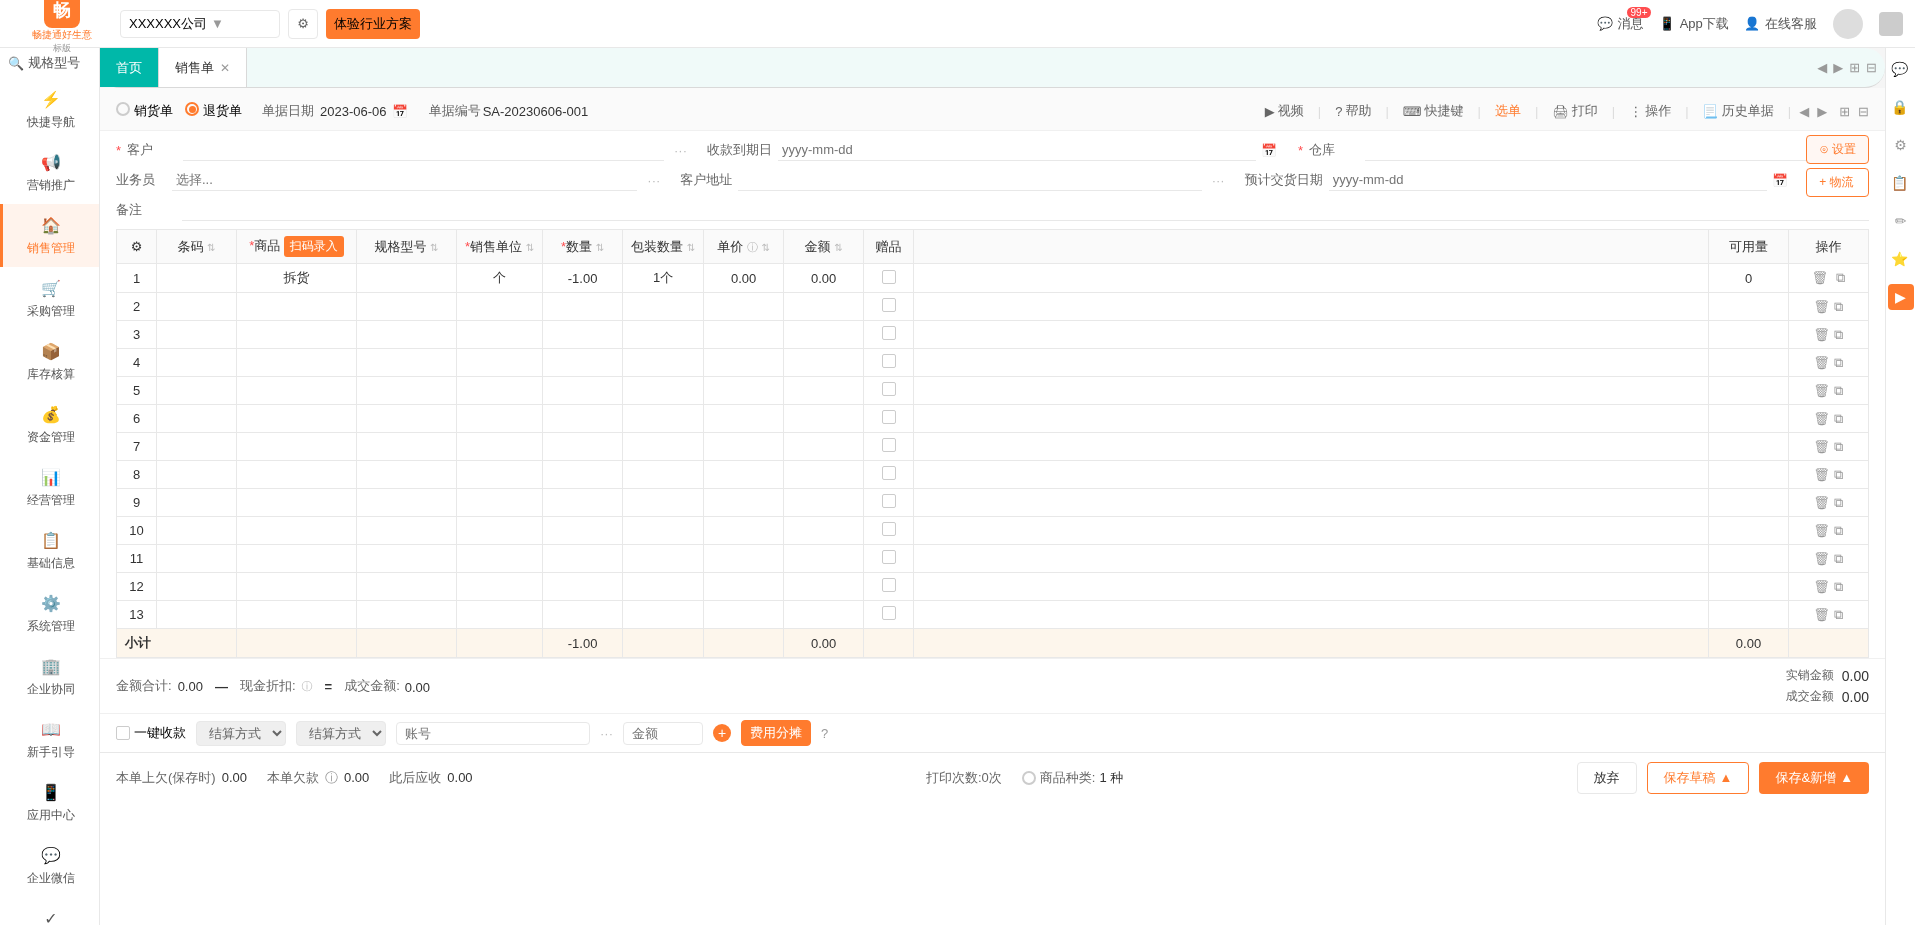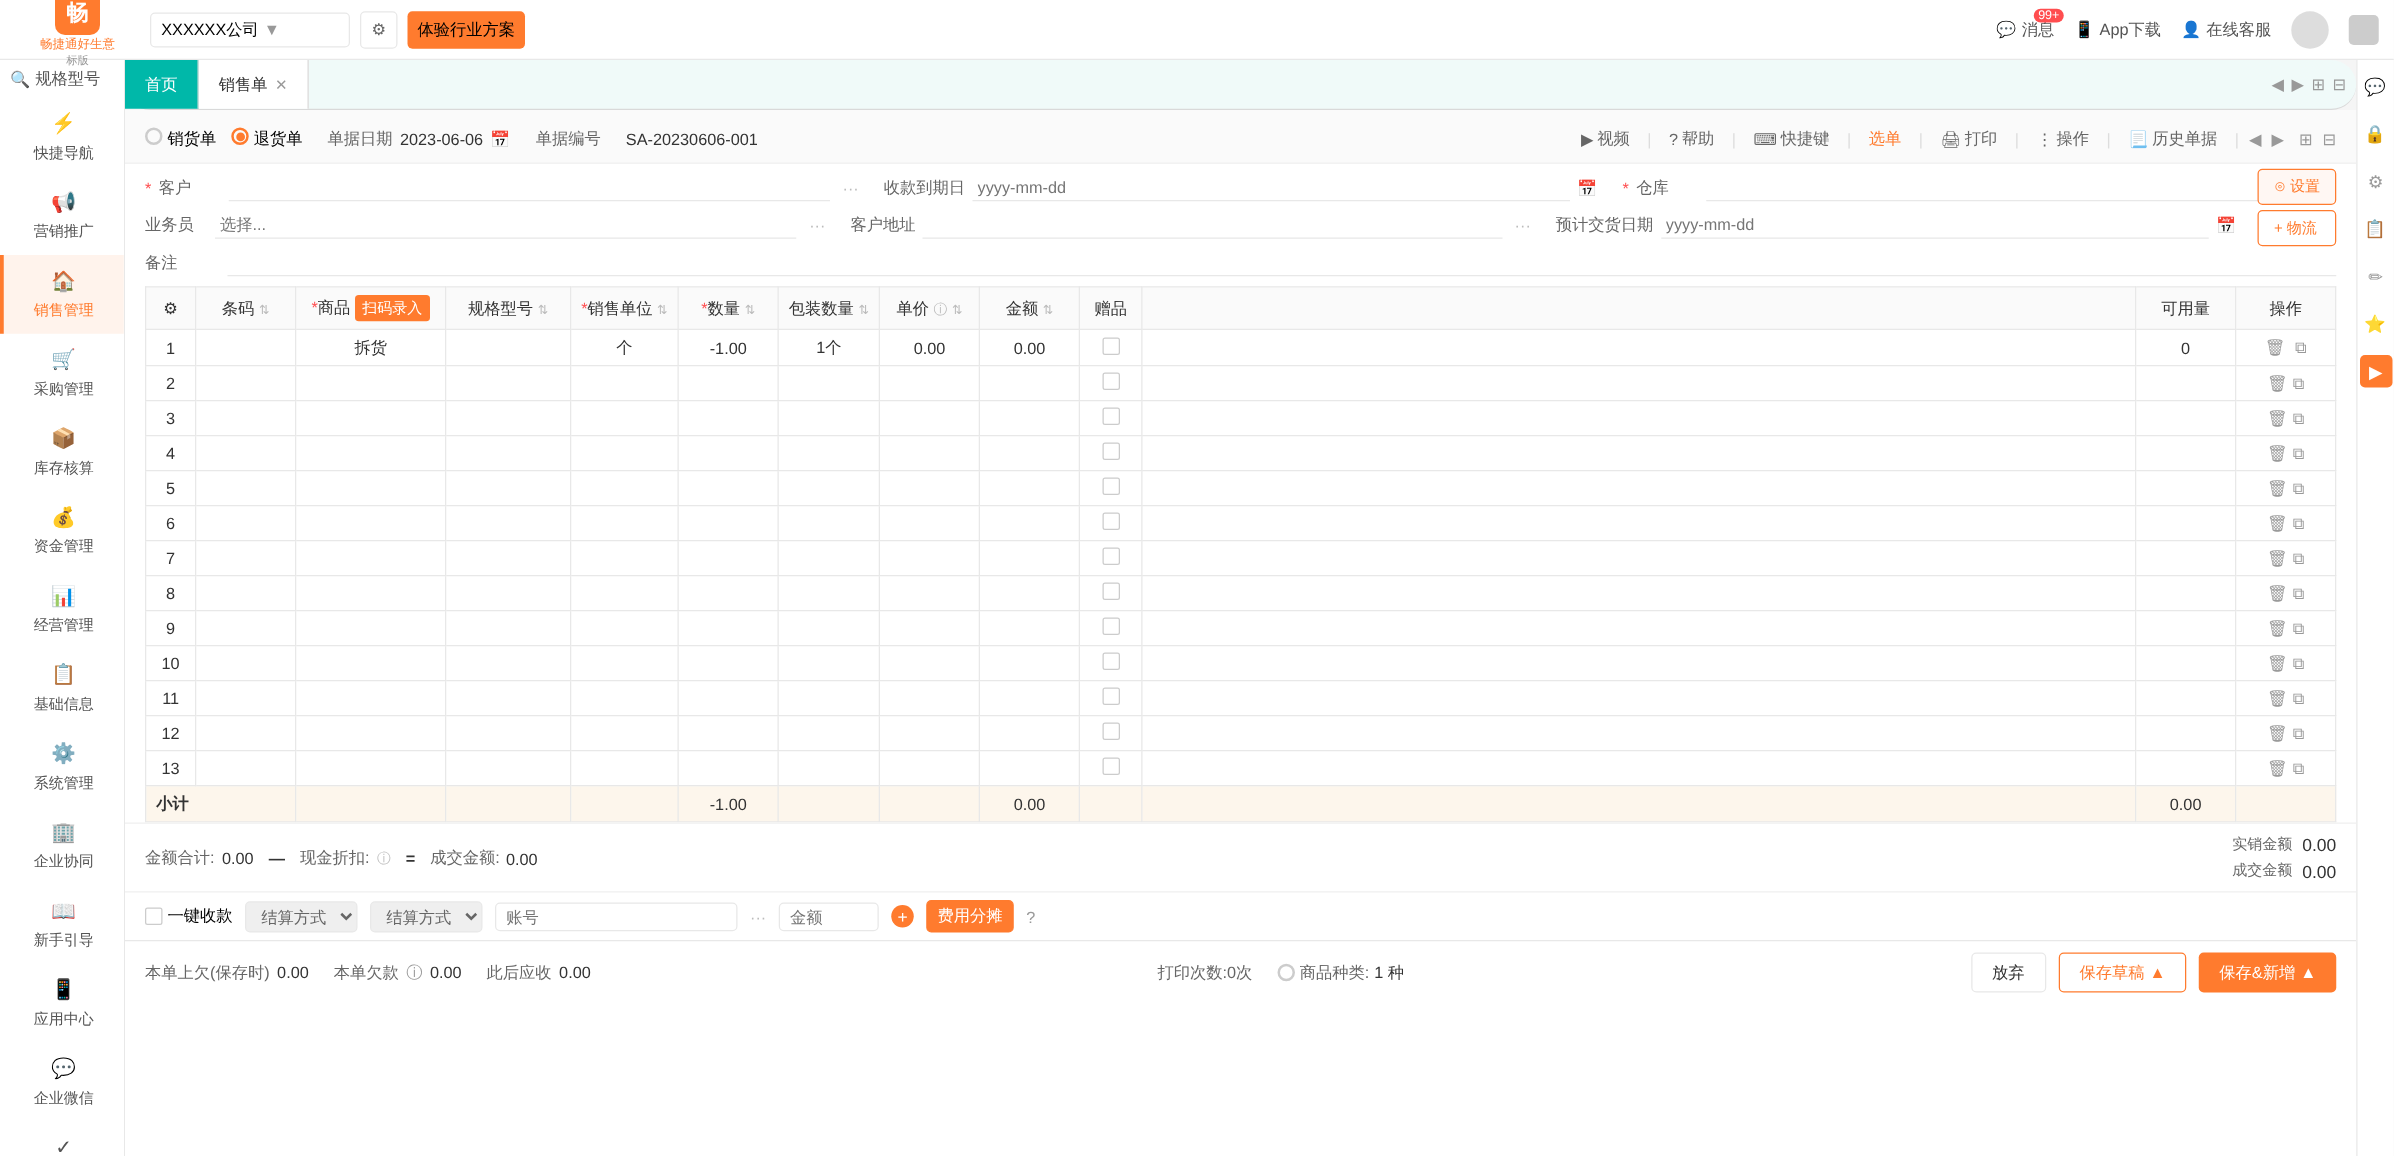--- a/index.html
+++ b/index.html
@@ -218,21 +218,21 @@
       width: 14px; height: 14px;
       border: 2px solid #ccc;
       border-radius: 50%;
       display: flex; align-items: center; justify-content: center;
     }
     .radio-circle.checked { border-color: #ff7b2e; }
     .radio-dot { width: 7px; height: 7px; background: #ff7b2e; border-radius: 50%; }
     .form-date { display: flex; align-items: center; gap: 6px; }
     .label-text { color: #666; }
     .date-value { color: #333; font-weight: 500; }
-    .form-num { display: flex; align-items: center; gap: 20px; }
+    .form-num { display: flex; align-items: center; gap: 2px; }
     .num-value { color: #333; }
 
     .header-actions {
       margin-left: auto;
       display: flex;
       align-items: center;
       gap: 8px;
     }
     .action-btn {
       display: flex; align-items: center; gap: 3px;

